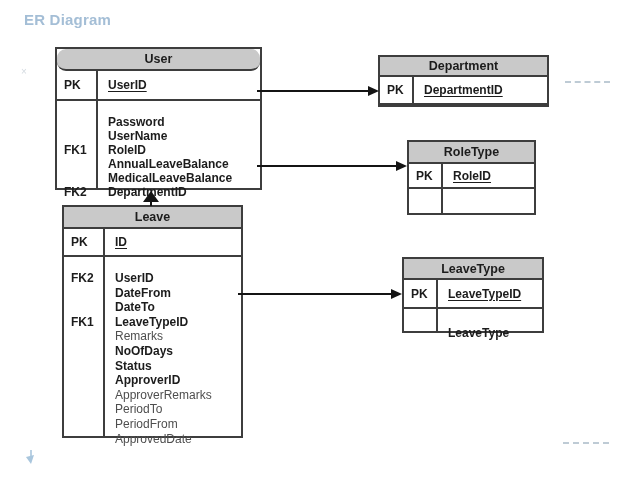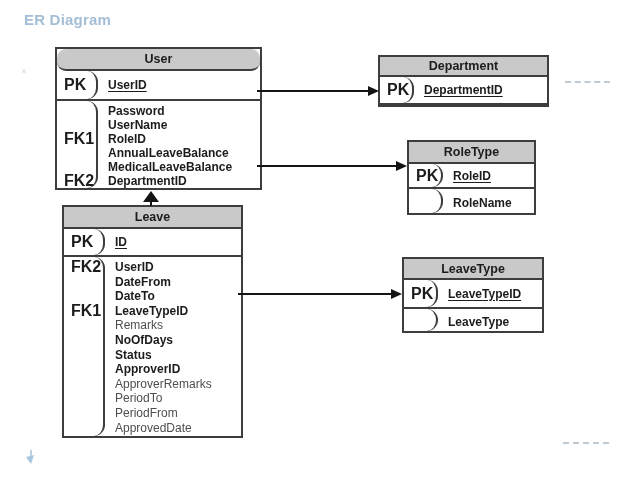--- a/index.html
+++ b/index.html
@@ -23,29 +23,28 @@
     background:var(--header_fill,#c9c9c9);
     border-bottom:2px solid var(--border,#3d3d3d);
     text-align:center;font-weight:bold;font-size:12.5px;
     display:flex;align-items:center;justify-content:center;
   }
   .erd-row{display:flex;}
   .erd-row.pk{border-bottom:2px solid var(--border,#3d3d3d);}
   .keycol{
     border-right:2px solid var(--border,#3d3d3d);
     box-sizing:border-box;flex:none;
-    font-weight:bold;font-size:16px;
+    font-weight:bold;font-size:12px;
     padding-left:7px;
-    border-radius:11px;
   }
   .fieldcol{flex:1;padding-left:10px;font-weight:bold;font-size:12px;}
   .erd-row.pk .keycol,.erd-row.pk .fieldcol{display:flex;align-items:center;padding-top:0;}
   .pkfield{text-decoration:underline;text-underline-offset:2px;}
   .erd-body{display:flex;}
-  .erd-body .keycol,.erd-body .fieldcol{padding-top:3px;}
+  .erd-body .keycol,.erd-body .fieldcol{padding-top:14px;}
   .line{white-space:nowrap;}
   .muted{color:var(--muted_text,#4e4e4e);font-weight:normal;}
   
   .t-user{left:55px;top:47px;width:203px;}
   .t-user .erd-header{height:20px;border-radius:9px;}
   .t-user .erd-row.pk{height:28px;}
   .t-user .erd-body{height:87px;}
   .t-user .keycol{width:41px;}
   .t-user .erd-body .line{height:14px;line-height:14px;}
 
@@ -138,23 +137,20 @@
 
   <div class="erd-table t-roletype">
     <div class="erd-header">RoleType</div>
     <div class="erd-row pk">
       <div class="keycol">PK</div>
       <div class="fieldcol pkfield">RoleID</div>
     </div>
     <div class="erd-body">
       <div class="keycol">
           <div class="line"></div>
-        </div>
-      <div class="fieldcol">
-          <div class="line">RoleName</div>
         </div>
     </div>
   </div>
 
   <div class="erd-table t-leave">
     <div class="erd-header">Leave</div>
     <div class="erd-row pk">
       <div class="keycol">PK</div>
       <div class="fieldcol pkfield">ID</div>
     </div>

